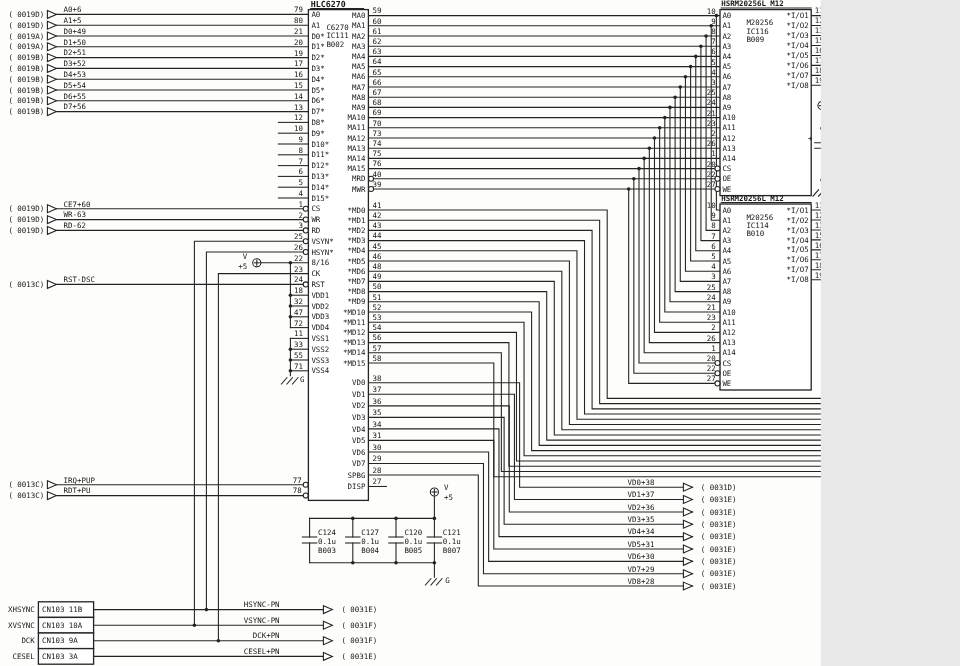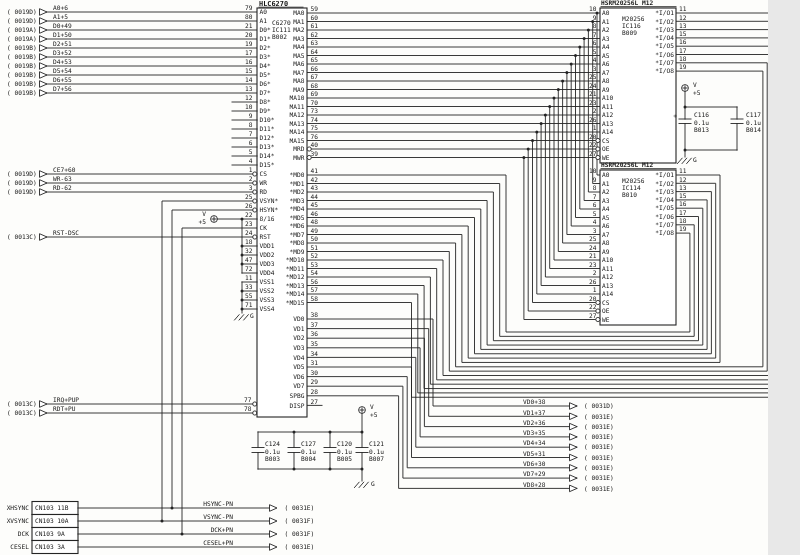--- a/index.html
+++ b/index.html
@@ -1,16 +1,16 @@
 <!DOCTYPE html>
 <html><head>
 <meta charset="utf-8">
 <style>
   html,body{margin:0;padding:0;background:#e8e8e8;}
-  #page{width:768px;height:555px;background:#fdfdfb;position:relative;overflow:hidden;
+  #page{width:684px;height:555px;background:#fdfdfb;position:relative;overflow:hidden;
         font-family:"DejaVu Sans Mono",monospace;}
   svg{position:absolute;left:0;top:0;}
   .w{stroke:#242424;stroke-width:0.9;fill:none;stroke-linecap:square;}
   .jd{fill:#242424;stroke:none;}
   .bb{fill:#ffffff;stroke:#242424;stroke-width:0.9;}
   .bx{fill:#ffffff;stroke:#242424;stroke-width:1.1;}
   .t{font:6.2px "DejaVu Sans Mono",monospace;fill:#161616;white-space:pre;}
   .b{font-weight:bold;}
   .s7{font-size:6.9px;}
 </style>

